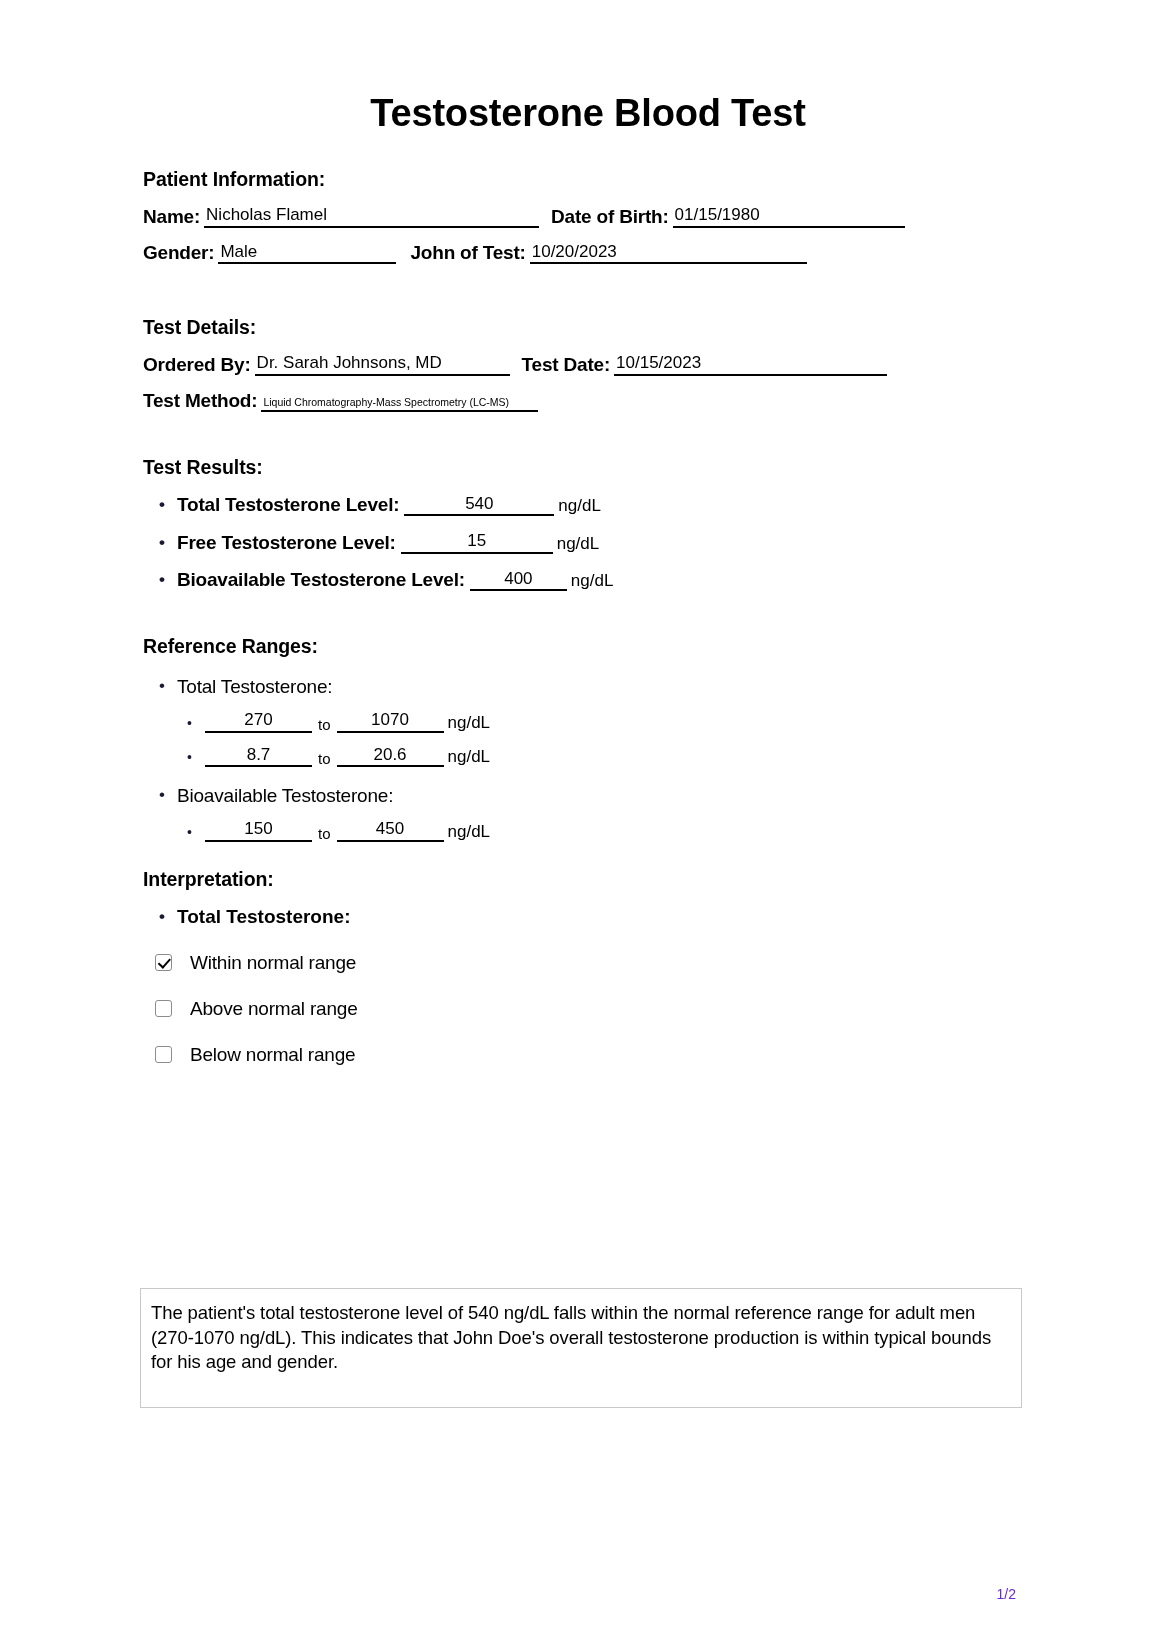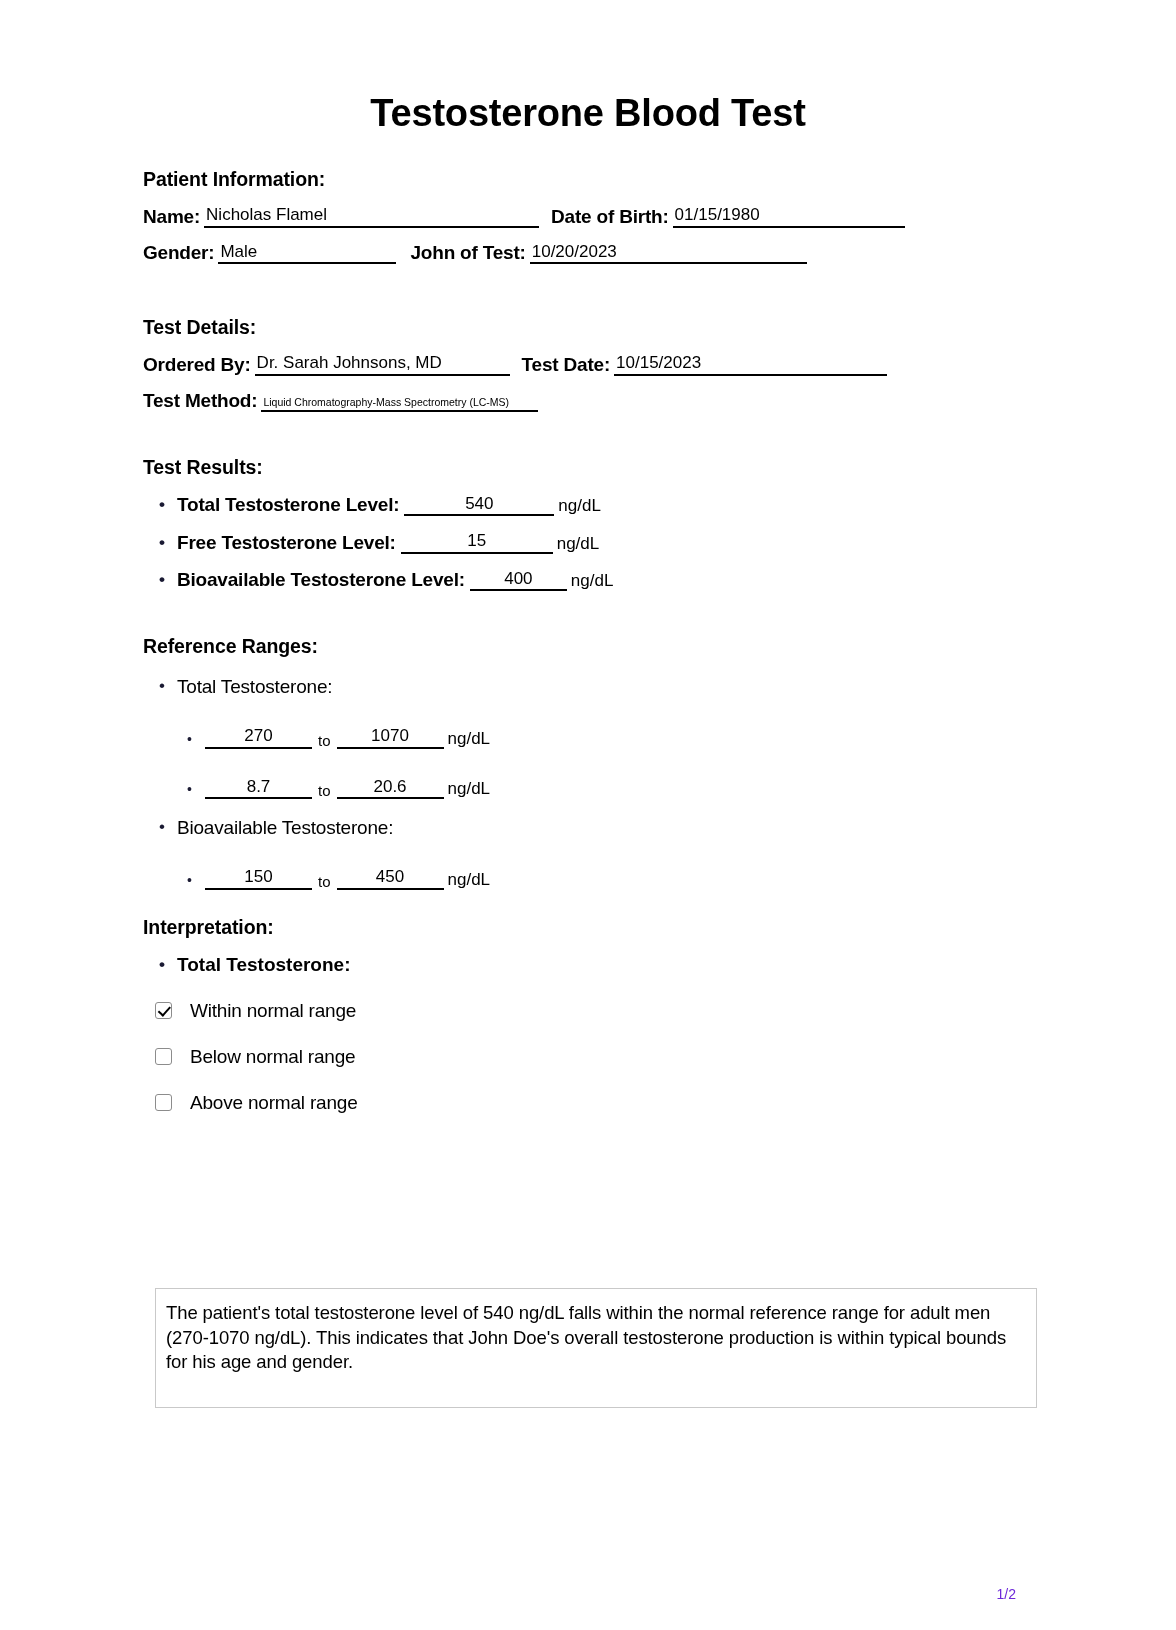--- a/index.html
+++ b/index.html
@@ -132,21 +132,21 @@
     content: "\2022";
     position: absolute;
     left: 16px;
     top: 0px;
     font-size: 17px;
     color: #1a1a33;
   }
   .ref-sub {
     position: relative;
     padding-left: 62px;
-    margin-top: 28px;
+    margin-top: 12px;
     display: flex;
     align-items: flex-end;
     font-size: 18px;
     white-space: nowrap;
   }
   .ref-sub::before {
     content: "\2022";
     position: absolute;
     left: 44px;
     bottom: 2px;
@@ -190,21 +190,21 @@
     top: 1px;
     width: 5px;
     height: 9.5px;
     border: solid #000;
     border-width: 0 2.1px 2.1px 0;
     transform: rotate(42deg);
   }
 
   .interp-box {
     position: absolute;
-    left: 155px;
+    left: 140px;
     top: 1288px;
     width: 882px;
     height: 120px;
     border: 1.3px solid #c9c9c9;
     box-sizing: border-box;
     padding: 12px 10px 0 10px;
     background: #ffffff;
   }
   .interp-text {
     font-size: 18.5px;
@@ -320,25 +320,25 @@
         <span>Total Testosterone:</span>
       </li>
     </ul>
 
     <div class="cb-row">
       <span class="checkbox checked"></span>
       <span>Within normal range</span>
     </div>
     <div class="cb-row">
       <span class="checkbox"></span>
-      <span>Below normal range</span>
+      <span>Above normal range</span>
     </div>
     <div class="cb-row">
       <span class="checkbox"></span>
-      <span>Above normal range</span>
+      <span>Below normal range</span>
     </div>
 
   </div>
 
   <div class="interp-box">
     <div class="interp-text">The patient's total testosterone level of 540 ng/dL falls within the normal reference range for adult men (270-1070 ng/dL). This indicates that John Doe's overall testosterone production is within typical bounds for his age and gender.</div>
   </div>
 
   <div class="page-footer">1/2</div>
 

